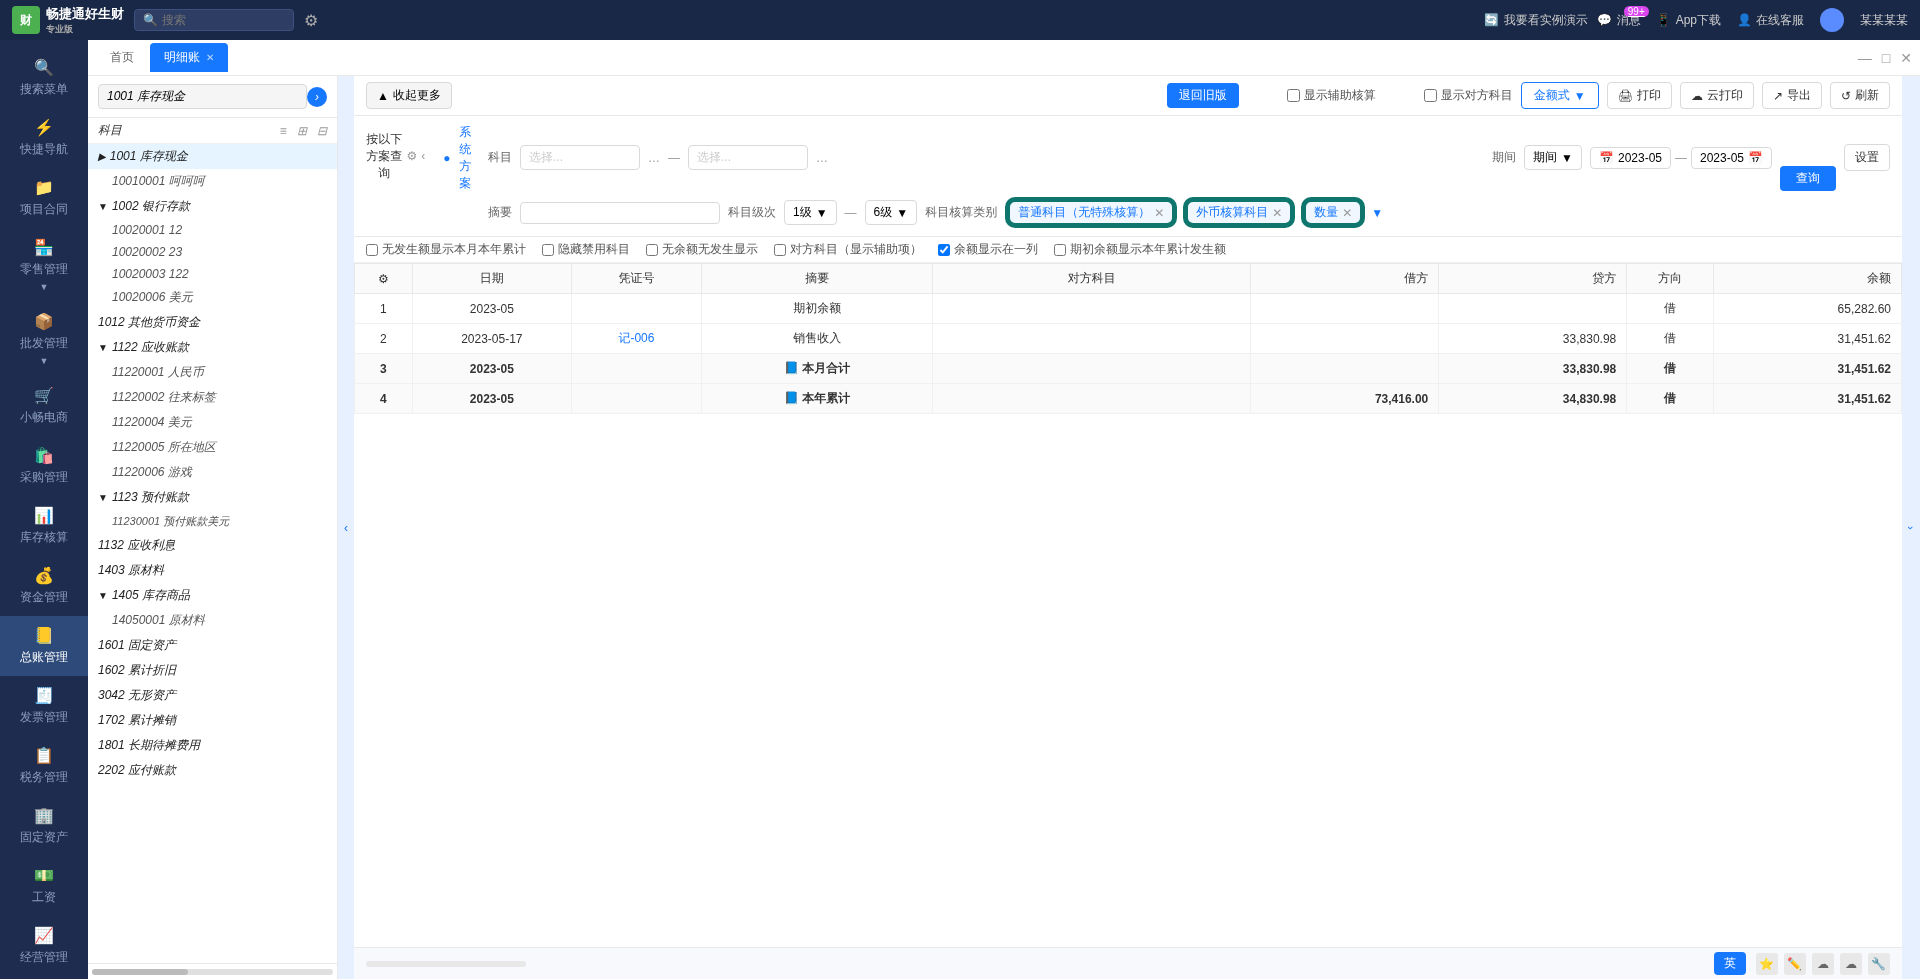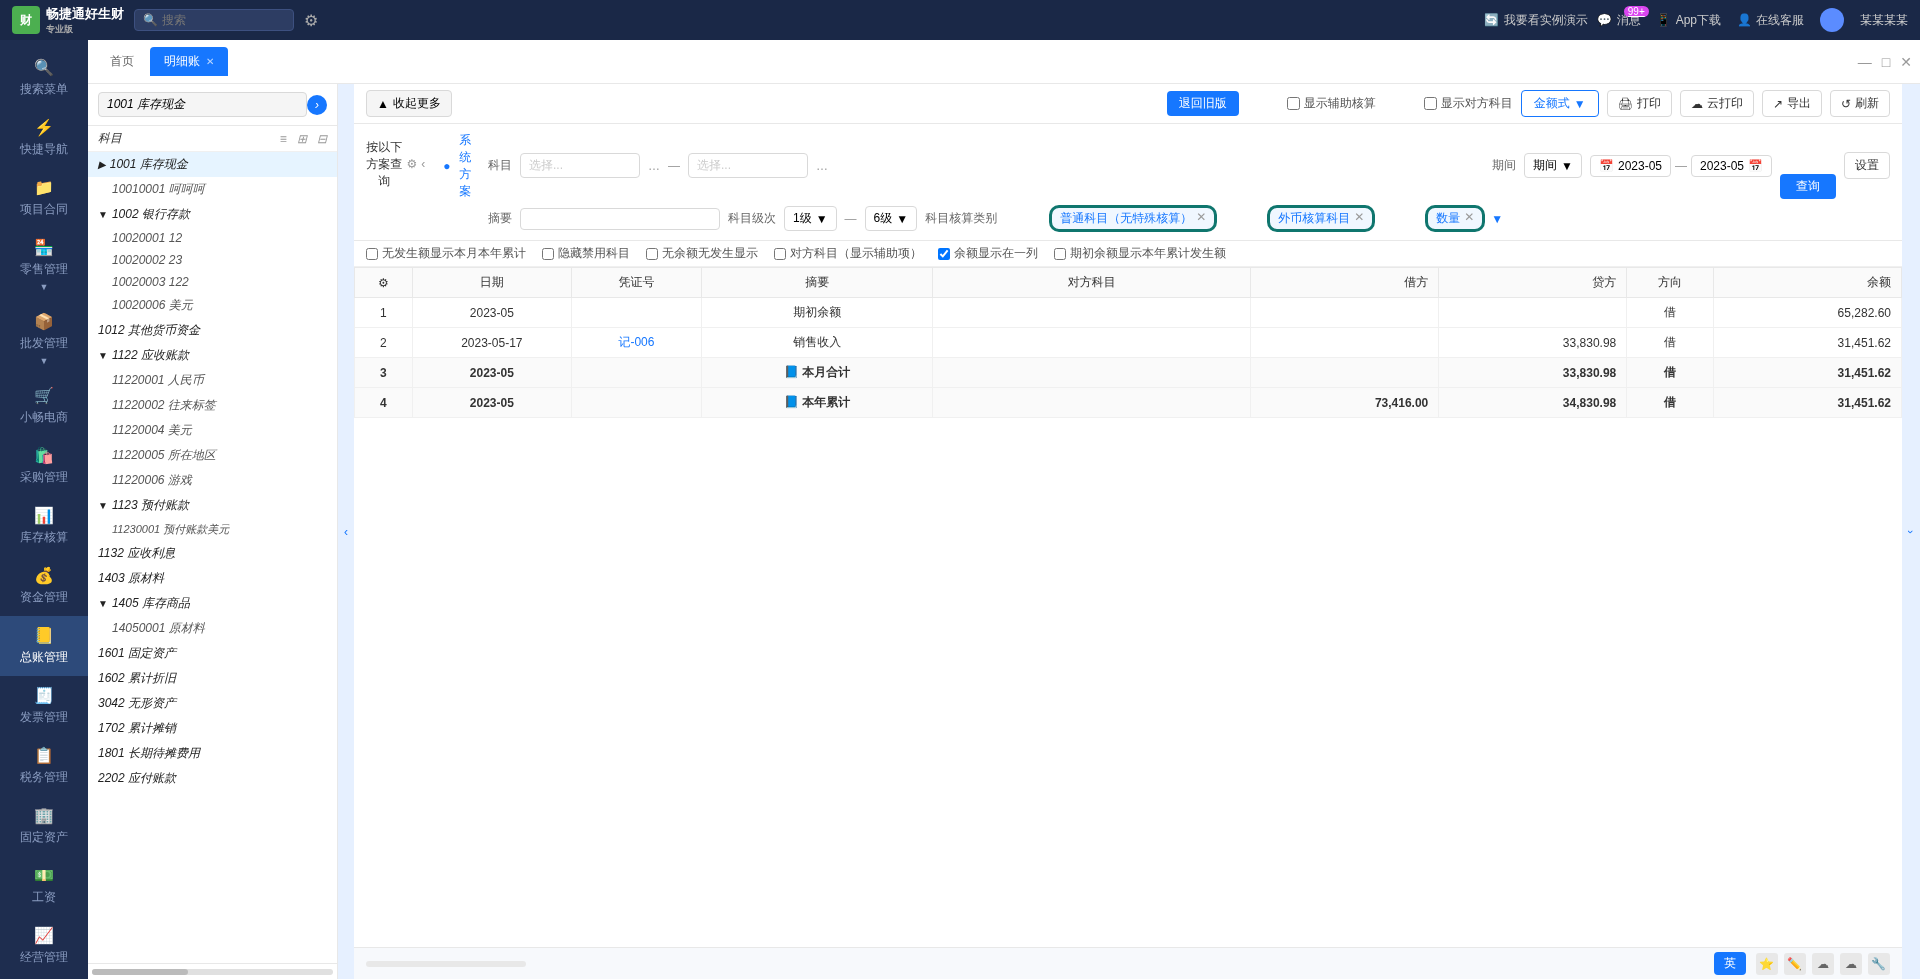--- a/index.html
+++ b/index.html
@@ -28,21 +28,21 @@
     
     .sidebar { width: 88px; background: #1e2d4f; display: flex; flex-direction: column; align-items: center; padding-top: 8px; flex-shrink: 0; }
     .sidebar-item { width: 100%; display: flex; flex-direction: column; align-items: center; padding: 10px 0; cursor: pointer; color: #8a9cc0; font-size: 11px; gap: 4px; }
     .sidebar-item.active { color: #fff; background: #2d4a7a; }
     .sidebar-icon { font-size: 16px; }
 
     
     .main { flex: 1; display: flex; flex-direction: column; overflow: hidden; }
 
     
-    .tabbar { background: #fff; display: flex; align-items: center; border-bottom: 1px solid #e8e8e8; height: 44px; padding: 16px 8px; gap: 2px; }
+    .tabbar { background: #fff; display: flex; align-items: center; border-bottom: 1px solid #e8e8e8; height: 36px; padding: 16px 8px; gap: 2px; }
     .tab { padding: 6px 14px; border-radius: 4px 4px 0 0; cursor: pointer; font-size: 12px; color: #666; display: flex; align-items: center; gap: 6px; }
     .tab.active { background: #1677ff; color: #fff; }
     .tab-close { font-size: 10px; opacity: 0.7; }
     .tab-home { color: #666; }
 
     
     .content { flex: 1; display: flex; overflow: hidden; background: #f0f2f5; }
 
     
     .account-panel { width: 250px; background: #fff; display: flex; flex-direction: column; border-right: 1px solid #e8e8e8; flex-shrink: 0; font-style: italic; }
@@ -79,21 +79,21 @@
     .filter-right { flex: 1; display: flex; flex-direction: column; gap: 6px; }
     .filter-row { display: flex; align-items: center; gap: 8px; flex-wrap: wrap; }
     .filter-label { color: #666; font-size: 12px; white-space: nowrap; }
     .filter-input { border: 1px solid #d9d9d9; border-radius: 4px; padding: 3px 8px; font-size: 12px; color: #333; min-width: 80px; background: #fff; }
     .filter-dash { color: #999; }
     .filter-date-range { display: flex; align-items: center; gap: 4px; }
     .period-select { display: flex; align-items: center; gap: 4px; border: 1px solid #d9d9d9; border-radius: 4px; padding: 3px 8px; font-size: 12px; background: #fff; cursor: pointer; }
     .query-btn { background: #1677ff; color: #fff; border: none; border-radius: 4px; padding: 4px 16px; cursor: pointer; font-size: 12px; margin-top: 42px; }
     .setup-btn { background: #fff; color: #333; border: 1px solid #d9d9d9; border-radius: 4px; padding: 4px 10px; cursor: pointer; font-size: 12px; }
     .filter-tags { display: flex; align-items: center; gap: 6px; flex-wrap: wrap; }
-    .filter-tag { display: flex; align-items: flex-start; gap: 4px; background: #f0f7ff; border: 3px solid #0f766e; border-radius: 10px; padding: 2px 8px; font-size: 11px; color: #1677ff; margin-left: 44px; }
+    .filter-tag { display: flex; align-items: center; gap: 4px; background: #f0f7ff; border: 5px solid #0f766e; border-radius: 10px; padding: 2px 8px; font-size: 11px; color: #1677ff; }
     .filter-tag .close { color: #999; cursor: pointer; }
 
     
     .checkbox-row { display: flex; align-items: center; gap: 16px; padding: 4px 12px; border-bottom: 1px solid #f0f0f0; flex-shrink: 0; flex-wrap: wrap; }
     .cb-item { display: flex; align-items: center; gap: 4px; font-size: 12px; color: #555; }
     .cb-item input[type=checkbox] { width: 12px; height: 12px; }
 
     
     .table-area { flex: 1; overflow: auto; }
     .table-area::-webkit-scrollbar { height: 6px; width: 6px; }

